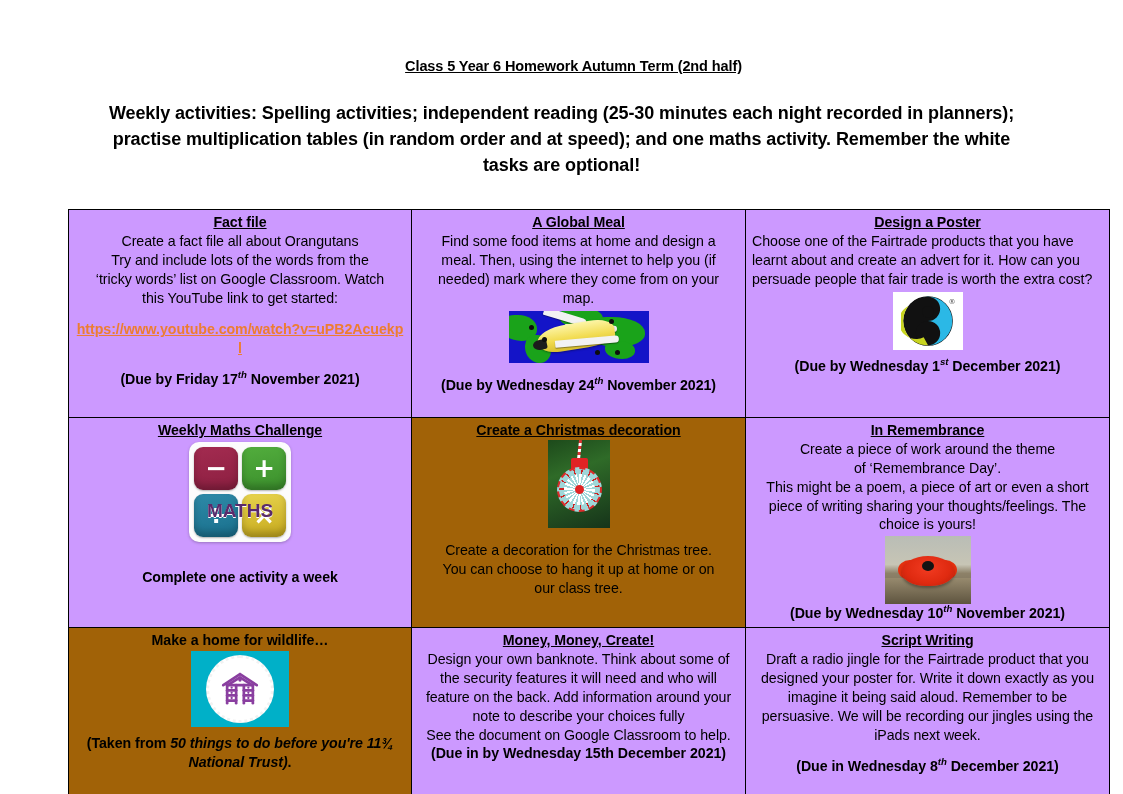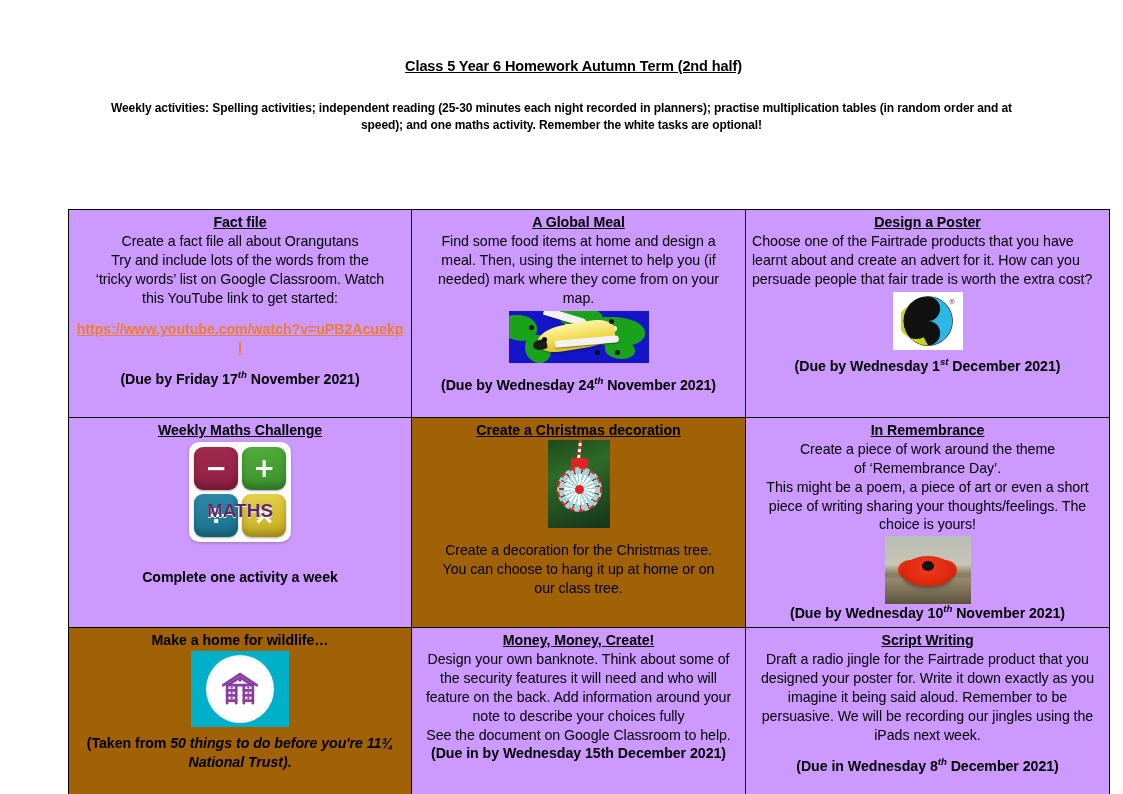--- a/index.html
+++ b/index.html
@@ -30,21 +30,21 @@
     text-decoration: underline;
     margin: 58px 0 0 0;
     letter-spacing: -0.1px;
     padding-left: 24px;
   }
   .weekly-note {
     width: 940px;
     margin: 26px auto 0 auto;
     text-align: center;
     font-weight: bold;
-    font-size: 12px;
+    font-size: 18px;
     line-height: 1.45;
     letter-spacing: -0.1px;
   }
 
   
   .hw-table {
     position: absolute;
     left: 68px;
     top: 151px;
     width: 1002px;

